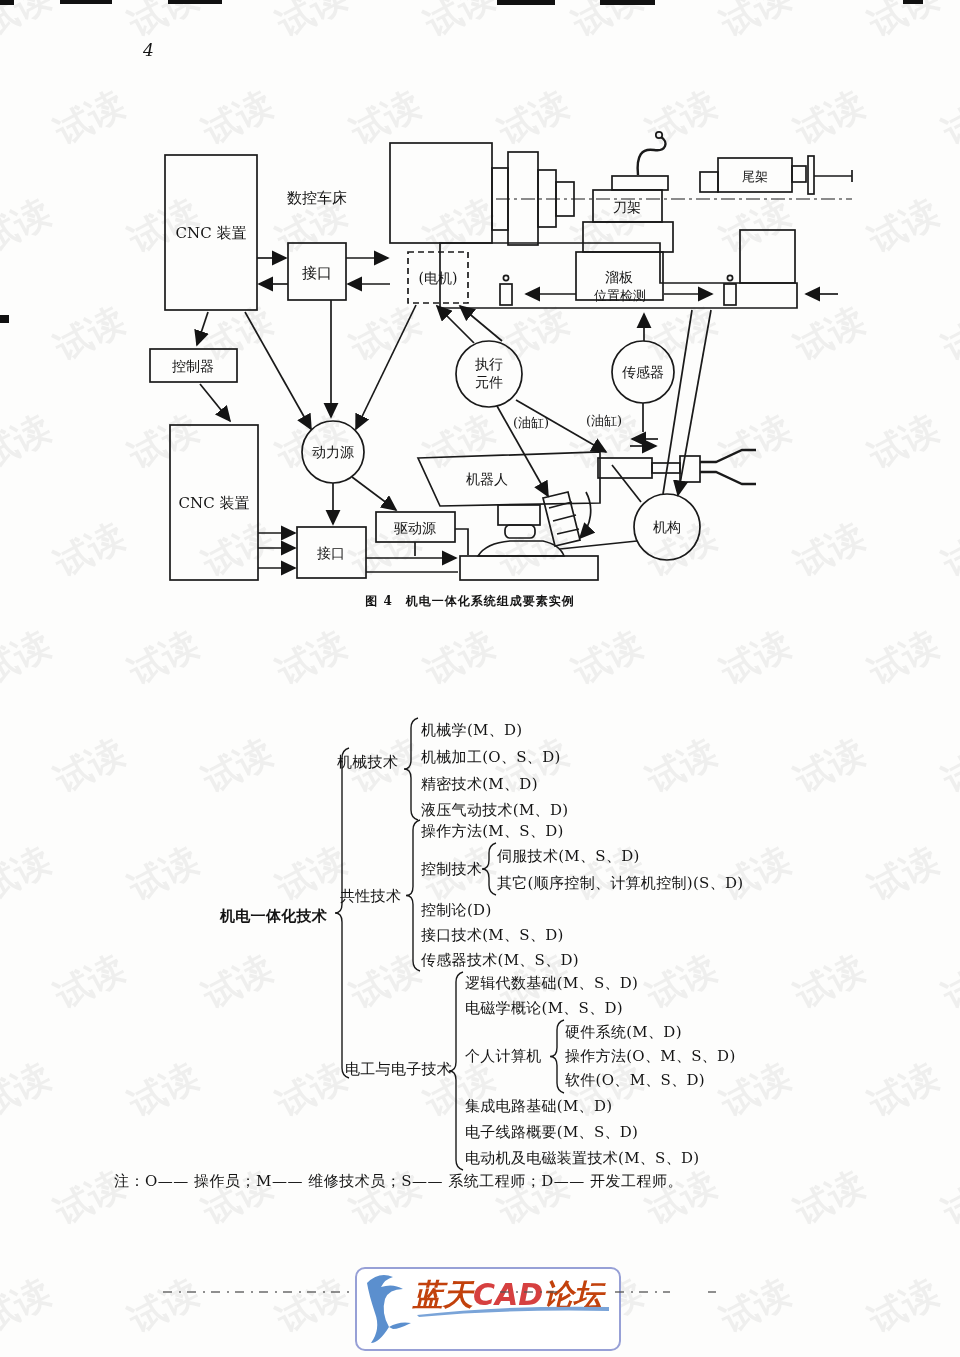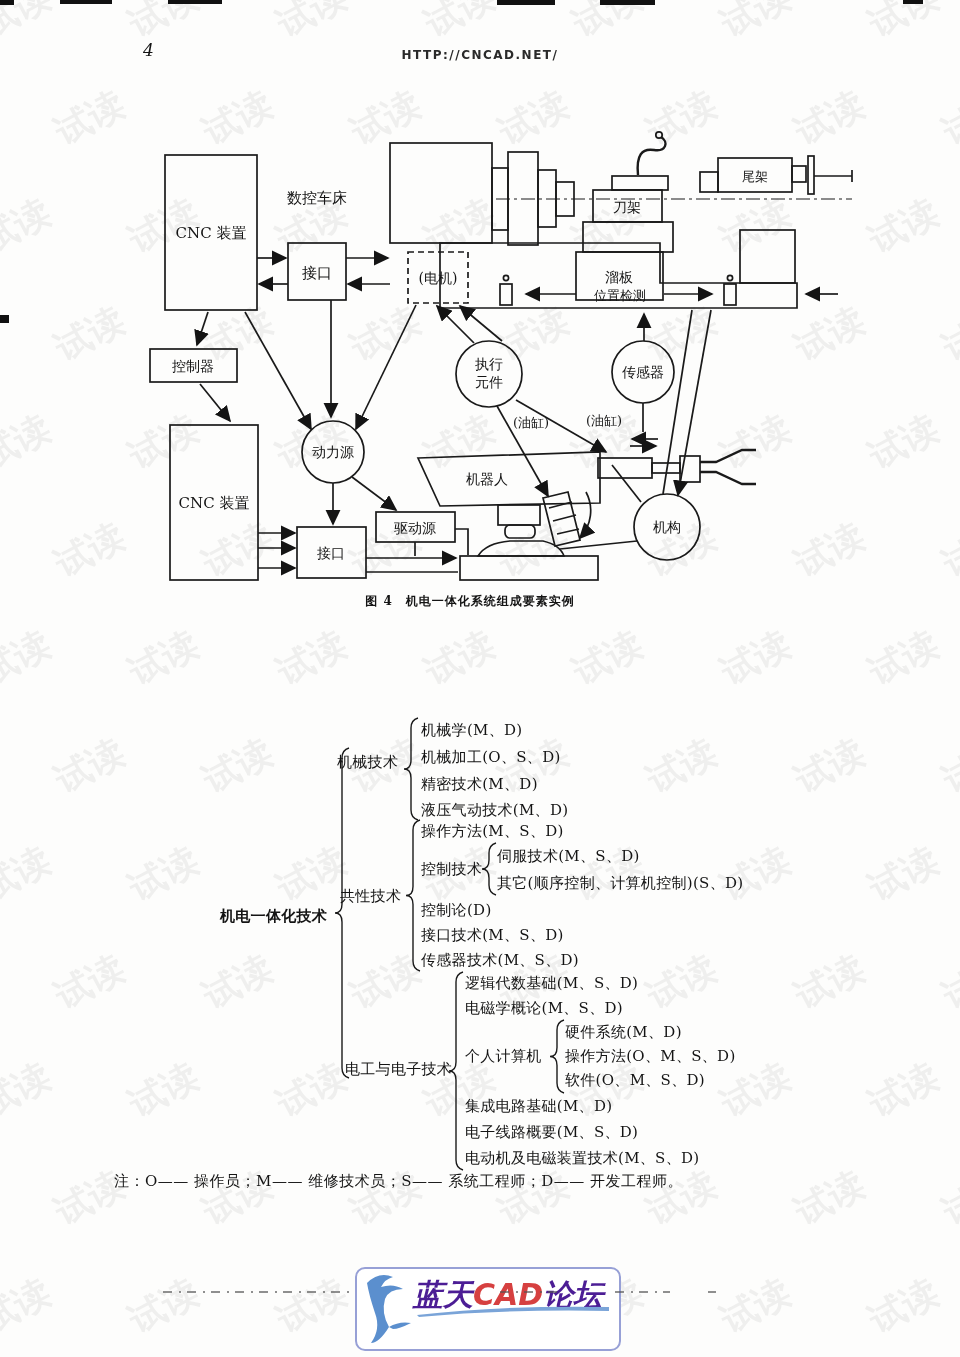--- a/index.html
+++ b/index.html
@@ -22,21 +22,21 @@
   #note{left:114px;top:1172px;font-size:15px;letter-spacing:0.5px;}
   svg text{font-family:"DejaVu Serif","Liberation Serif",serif;fill:#141414;}
   .artifact{position:absolute;background:#111;z-index:3;}
   
   #logo{position:absolute;left:355px;top:1267px;width:262px;height:80px;background:#fff;
         border:2px solid #97a0d6;border-radius:10px;z-index:2;}
   #logo .row1{position:absolute;left:56px;top:6px;font-size:30px;font-weight:bold;font-style:italic;
         font-family:"DejaVu Sans","Liberation Sans",sans-serif;white-space:nowrap;}
   #logo .row2{position:absolute;left:92px;top:40px;font-size:25px;font-weight:bold;font-style:italic;
         letter-spacing:2px;color:#4a86c8;font-family:"DejaVu Sans","Liberation Sans",sans-serif;}
-  .blue{color:#4c1d95;text-align:center;} .red{color:#d64040;}
+  .blue{color:#c2410c;text-align:center;} .red{color:#d64040;}
 </style>
 </head>
 <body>
 
 <div id="page">
 
   <div id="wmlayer">
       <div class="wm" style="left: -20px; top: -14px;">试读</div>
       <div class="wm" style="left: 128px; top: -14px;">试读</div>
       <div class="wm" style="left: 276px; top: -14px;">试读</div>
@@ -132,21 +132,20 @@
 
   <div class="artifact" style="left:0;top:0;width:14px;height:5px"></div>
   <div class="artifact" style="left:60px;top:0;width:52px;height:4px"></div>
   <div class="artifact" style="left:168px;top:0;width:54px;height:4px"></div>
   <div class="artifact" style="left:497px;top:0;width:58px;height:5px"></div>
   <div class="artifact" style="left:600px;top:0;width:55px;height:5px"></div>
   <div class="artifact" style="left:903px;top:0;width:20px;height:4px"></div>
   <div class="artifact" style="left:0;top:315px;width:9px;height:8px"></div>
 
   <div class="txt" id="pagenum">4</div>
-  <div class="txt" id="hdrurl">HTTP://CNCAD.NET/</div>
 
 
   <svg class="layer" width="960" height="480" viewBox="0 130 960 480" style="top:130px">
     <defs>
       <marker id="ah" orient="auto" markerWidth="10" markerHeight="9" refX="8.5" refY="4.5">
         <path d="M0,0 L9.5,4.5 L0,9 Z" fill="#141414"></path>
       </marker>
     </defs>
     <g fill="none" stroke="#1a1a1a" stroke-width="1.7">
 

